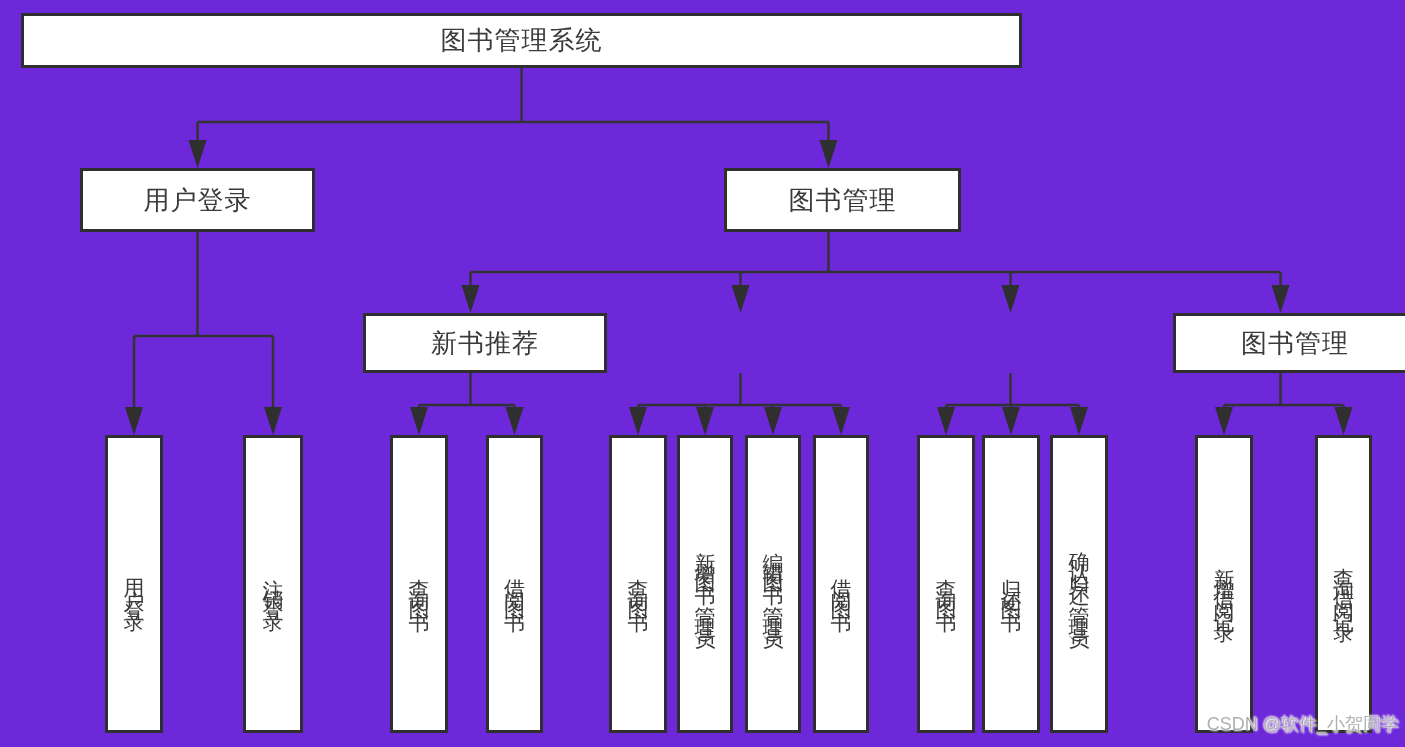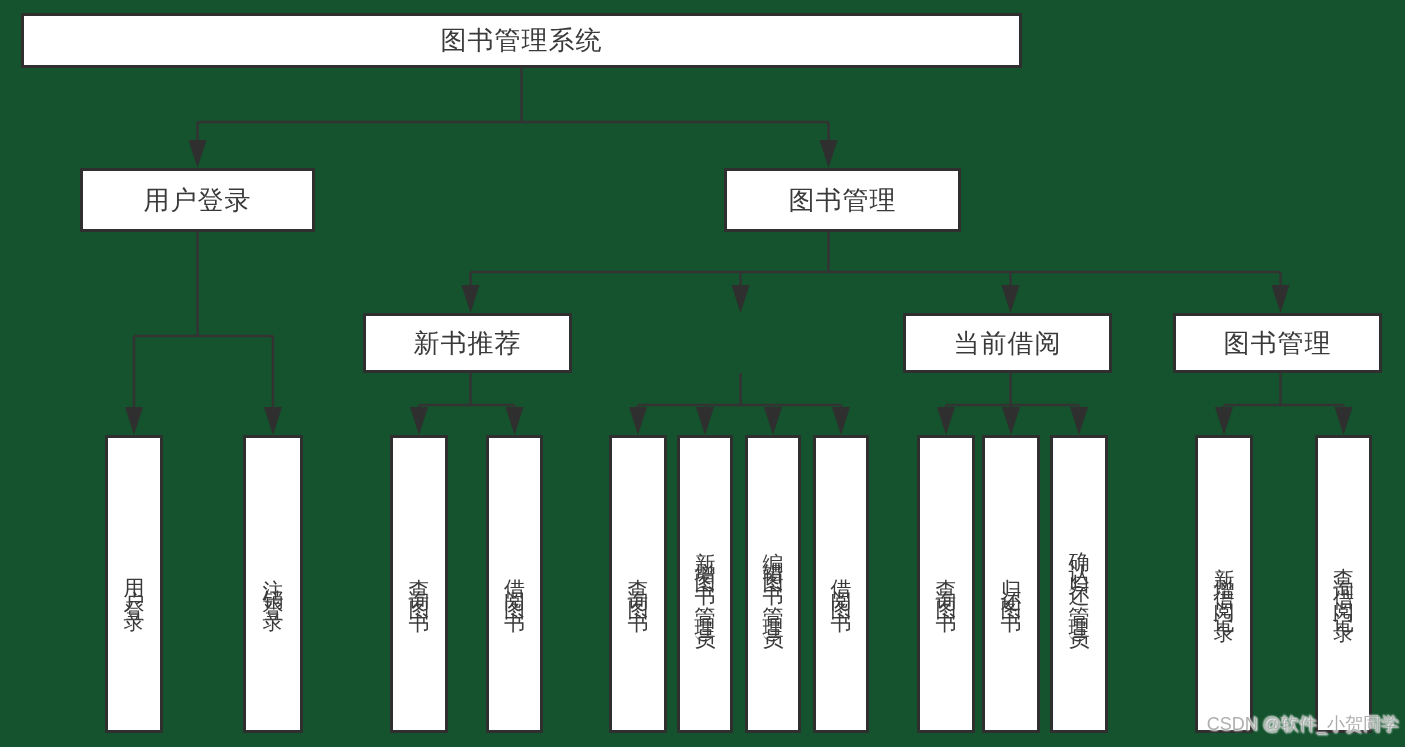--- a/index.html
+++ b/index.html
@@ -5,21 +5,21 @@
   html, body {
     margin: 0;
     padding: 0;
     background: #ffffff;
     font-family: "Liberation Sans", "DejaVu Sans", sans-serif;
   }
   #canvas {
     position: relative;
     width: 1405px;
     height: 747px;
-    background: #14532d;
+    background: #6d28d9;
     overflow: hidden;
   }
   #wires {
     position: absolute;
     left: 0; top: 0;
     width: 1405px; height: 747px;
     z-index: 1;
   }
   .node {
     position: absolute;
@@ -29,21 +29,21 @@
     display: flex;
     align-items: center;
     justify-content: center;
     color: #3a3a3a;
     z-index: 2;
   }
   .h-node { font-size: 26px; letter-spacing: 1px; }
   .root-node    { left: 21px;  top: 13px;  width: 1001px; height: 55px; }
   .l2-login     { left: 80px;  top: 168px; width: 235px;  height: 64px; }
   .l2-mgmt      { left: 724px; top: 168px; width: 237px;  height: 64px; }
-  .l3 { top: 313px; height: 60px; width: 209px; }
+  .l3 { top: 313px; height: 60px; width: 244px; }
   .l3-a { left: 363px; }
   .l3-b { left: 633px; }
   .l3-c { left: 903px; }
   .l3-d { left: 1173px; }
   .leaf { top: 435px; height: 298px; width: 58px; }
   .leaf span {
     writing-mode: vertical-rl;
     text-orientation: mixed;
     font-size: 21px;
     letter-spacing: 11px;
@@ -152,23 +152,20 @@
   <div class="node l2-login h-node">
     <span>用户登录</span>
   </div>
   <div class="node l2-mgmt h-node">
     <span>图书管理</span>
   </div>
 
   <div class="node l3 l3-a h-node">
     <span>新书推荐</span>
   </div>
-  <div class="node l3 l3-c h-node">
-    <span>当前借阅</span>
-  </div>
   <div class="node l3 l3-d h-node">
     <span>图书管理</span>
   </div>
 
   <div class="node leaf leaf-1">
     <span>用户登录</span>
   </div>
   <div class="node leaf leaf-2">
     <span>注销登录</span>
   </div>

